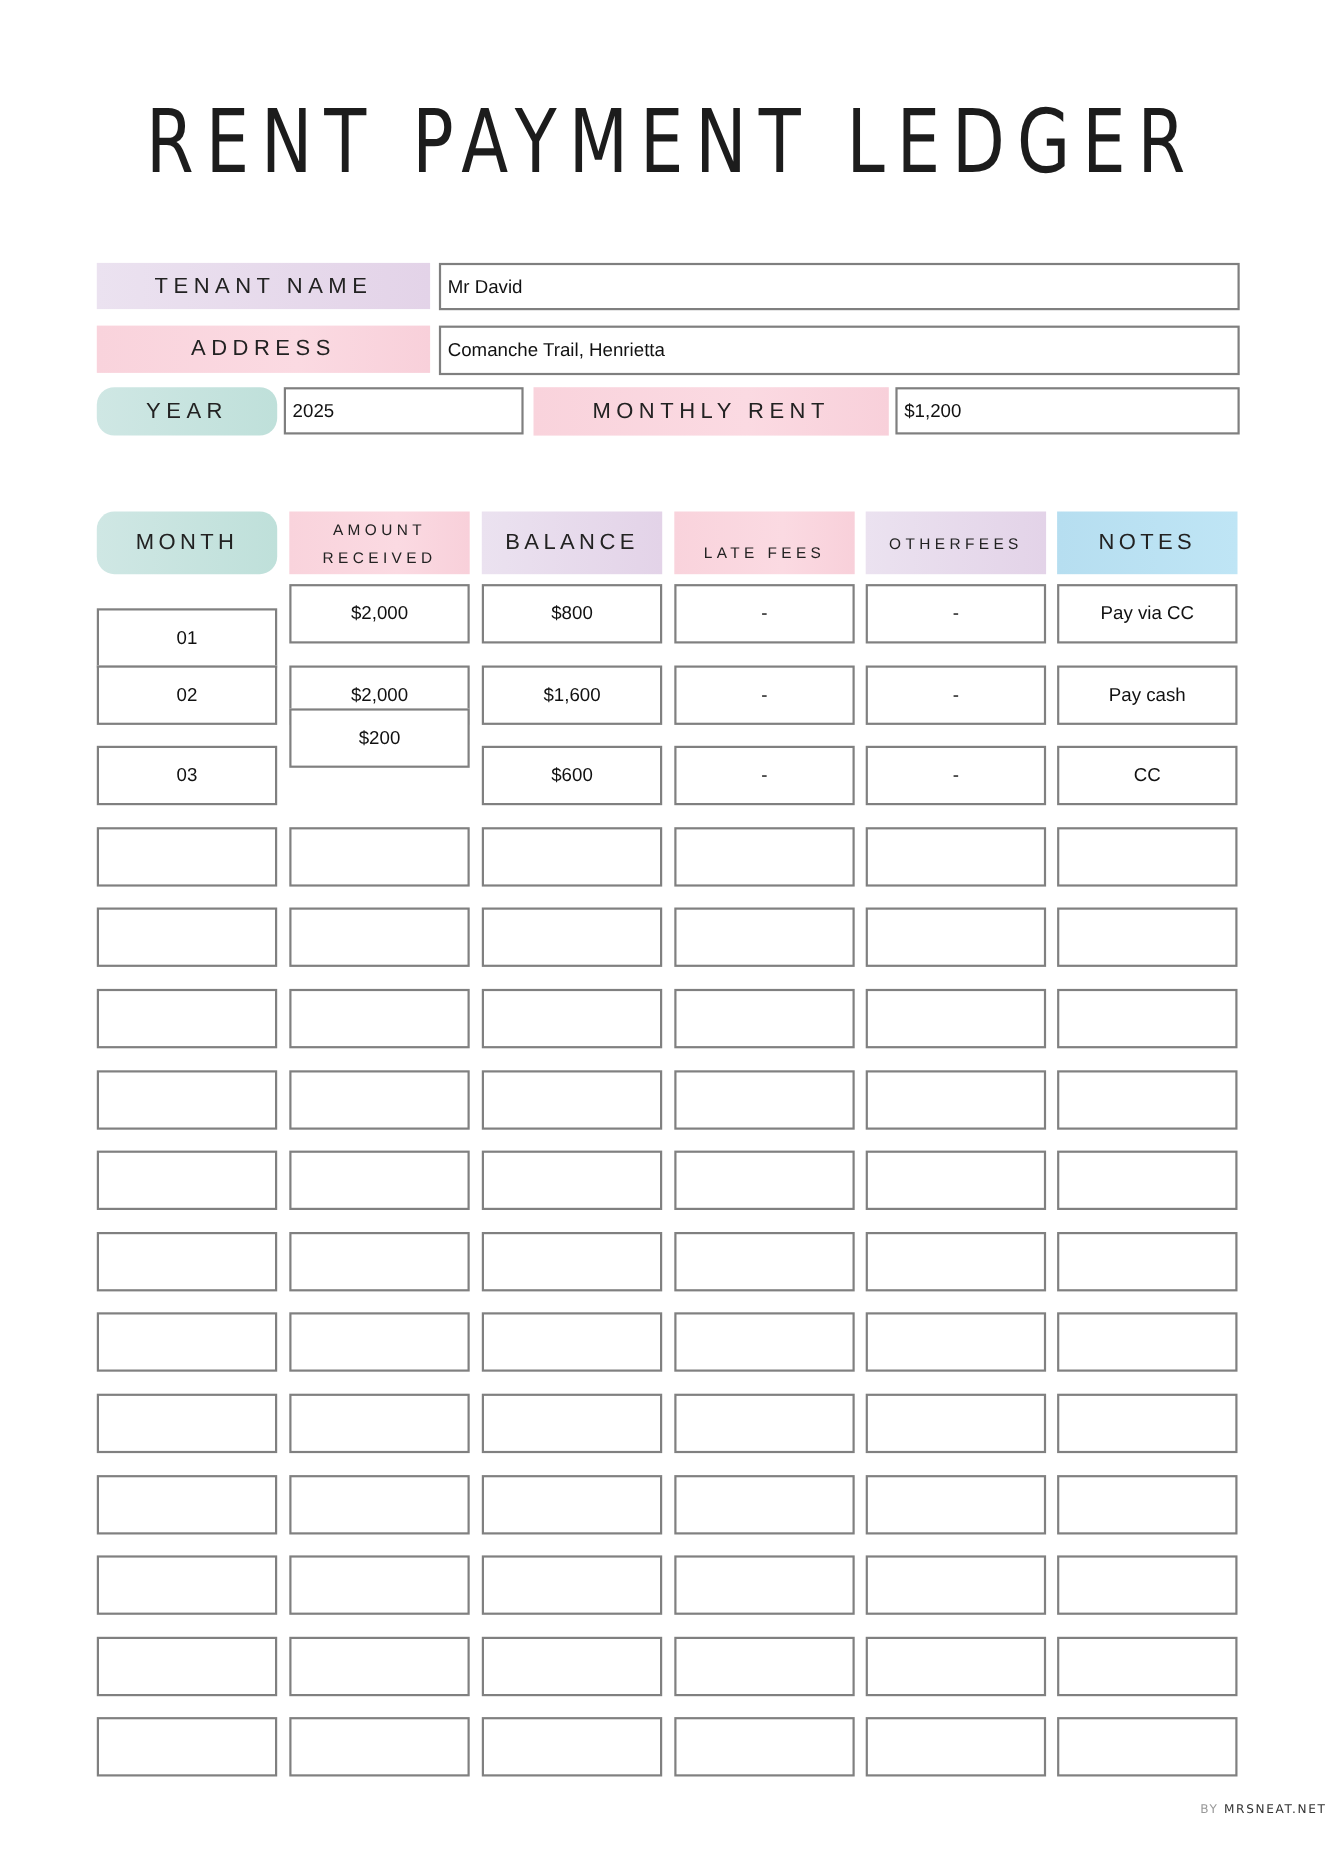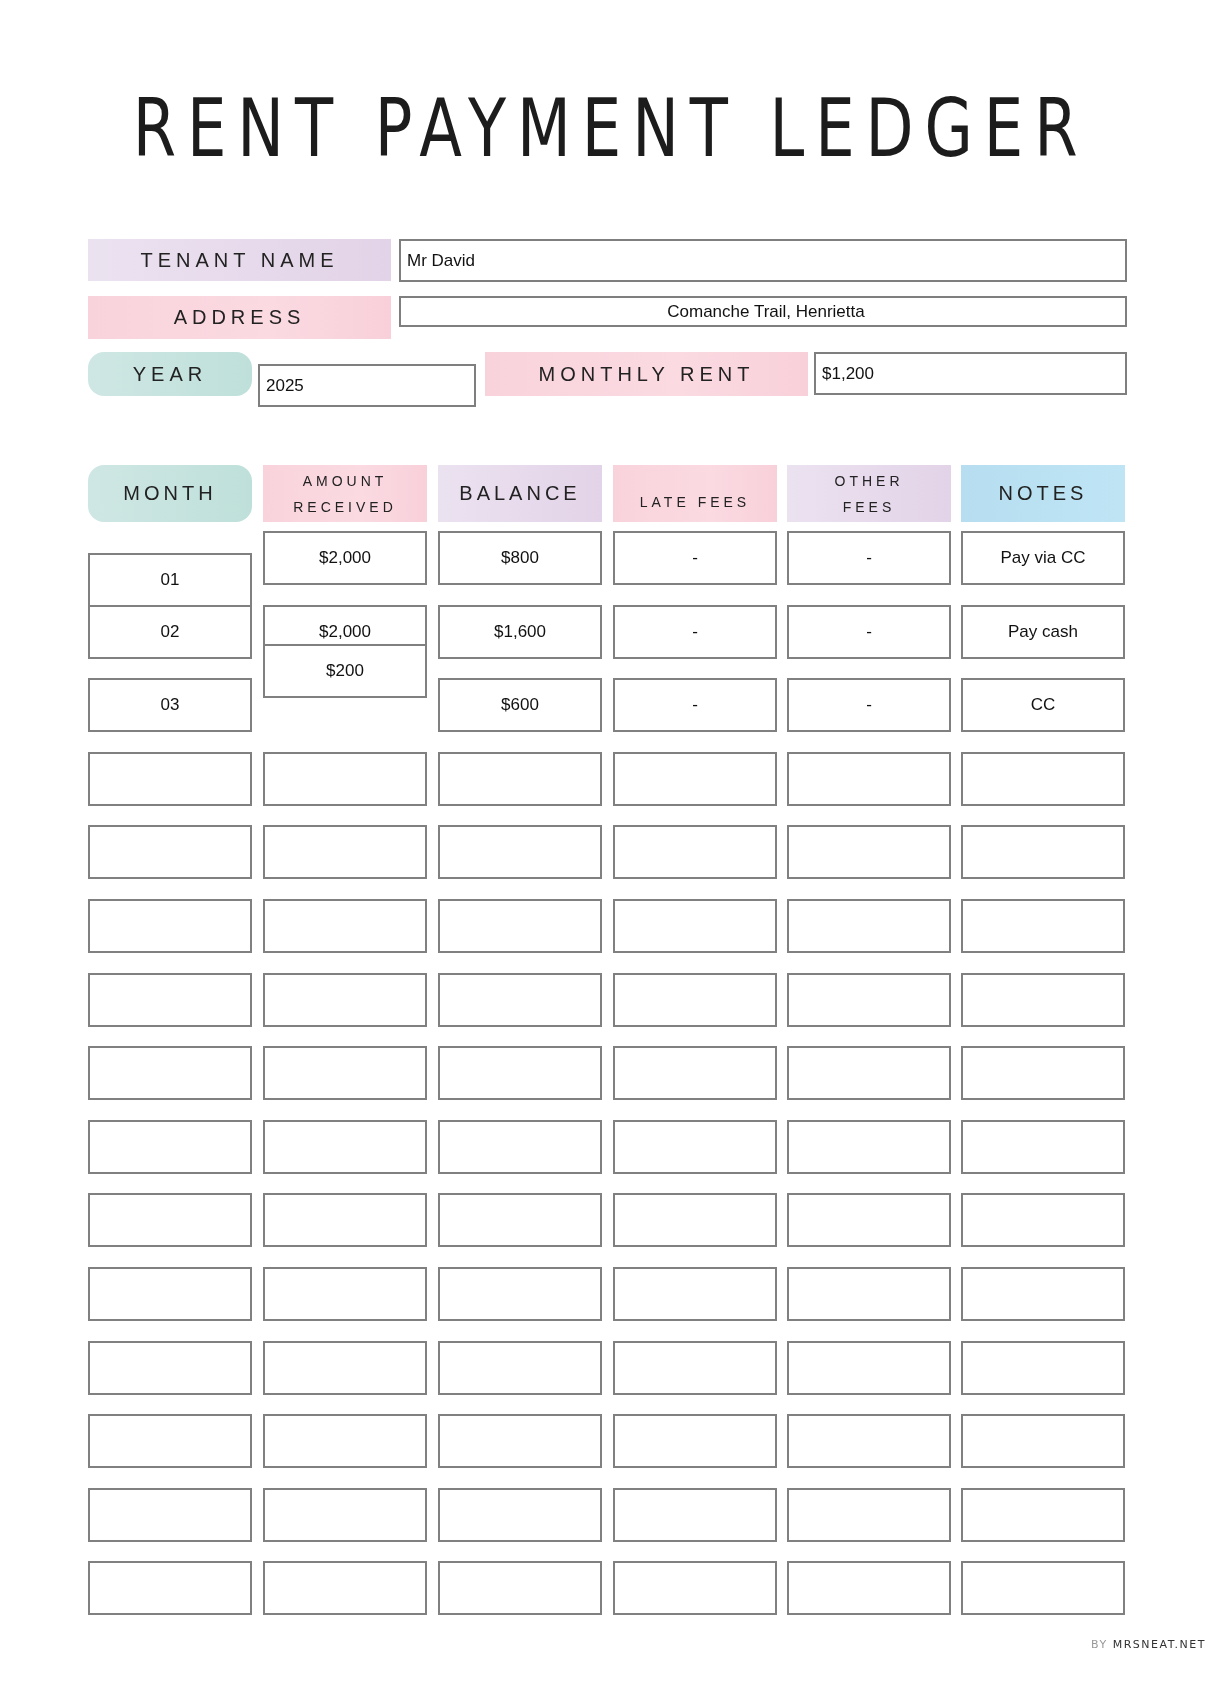--- a/index.html
+++ b/index.html
@@ -38,28 +38,28 @@
 <div class="lbl purple" style="left:88px; top:239px; width:303px; height:42px;">
   <span>TENANT NAME</span>
 </div>
 <div class="val" style="left:399px; top:239px; width:728px; height:43px;">
   <span>Mr David</span>
 </div>
 
 <div class="lbl pink" style="left:88px; top:296px; width:303px; height:43px;">
   <span>ADDRESS</span>
 </div>
-<div class="val" style="left:399px; top:296px; width:728px; height:31px;justify-content:center;">
+<div class="val" style="left:399px; top:296px; width:728px; height:45px;">
   <span>Comanche Trail, Henrietta</span>
 </div>
 
 <div class="lbl teal" style="left:88px; top:352px; width:164px; height:44px;">
   <span>YEAR</span>
 </div>
-<div class="val" style="left:258px; top:352px; width:218px; height:43px;margin-top:12px;">
+<div class="val" style="left:258px; top:352px; width:218px; height:43px;">
   <span>2025</span>
 </div>
 
 <div class="lbl pink" style="left:485px; top:352px; width:323px; height:44px;">
   <span>MONTHLY RENT</span>
 </div>
 <div class="val" style="left:814px; top:352px; width:313px; height:43px;">
   <span>$1,200</span>
 </div>
 
@@ -69,21 +69,21 @@
 <div class="hdr small pink" style="left:263px; flex-direction:column;">
   <span>AMOUNT</span>
   <span>RECEIVED</span>
 </div>
 <div class="hdr big purple" style="left:438px;">
   <span>BALANCE</span>
 </div>
 <div class="hdr small pink" style="left:613px; padding-top:17px; box-sizing:border-box;">
   <span>LATE FEES</span>
 </div>
-<div class="hdr small purple" style="left:787px; flex-direction:column;">
+<div class="hdr small purple" style="left:787px; flex-direction:row;">
   <span>OTHER</span>
   <span>FEES</span>
 </div>
 <div class="hdr big blue" style="left:961px;">
   <span>NOTES</span>
 </div>
 
 <div id="ledger-body">
     <div>
       <div class="cell" style="left: 88px; top: 553px;">01</div>

